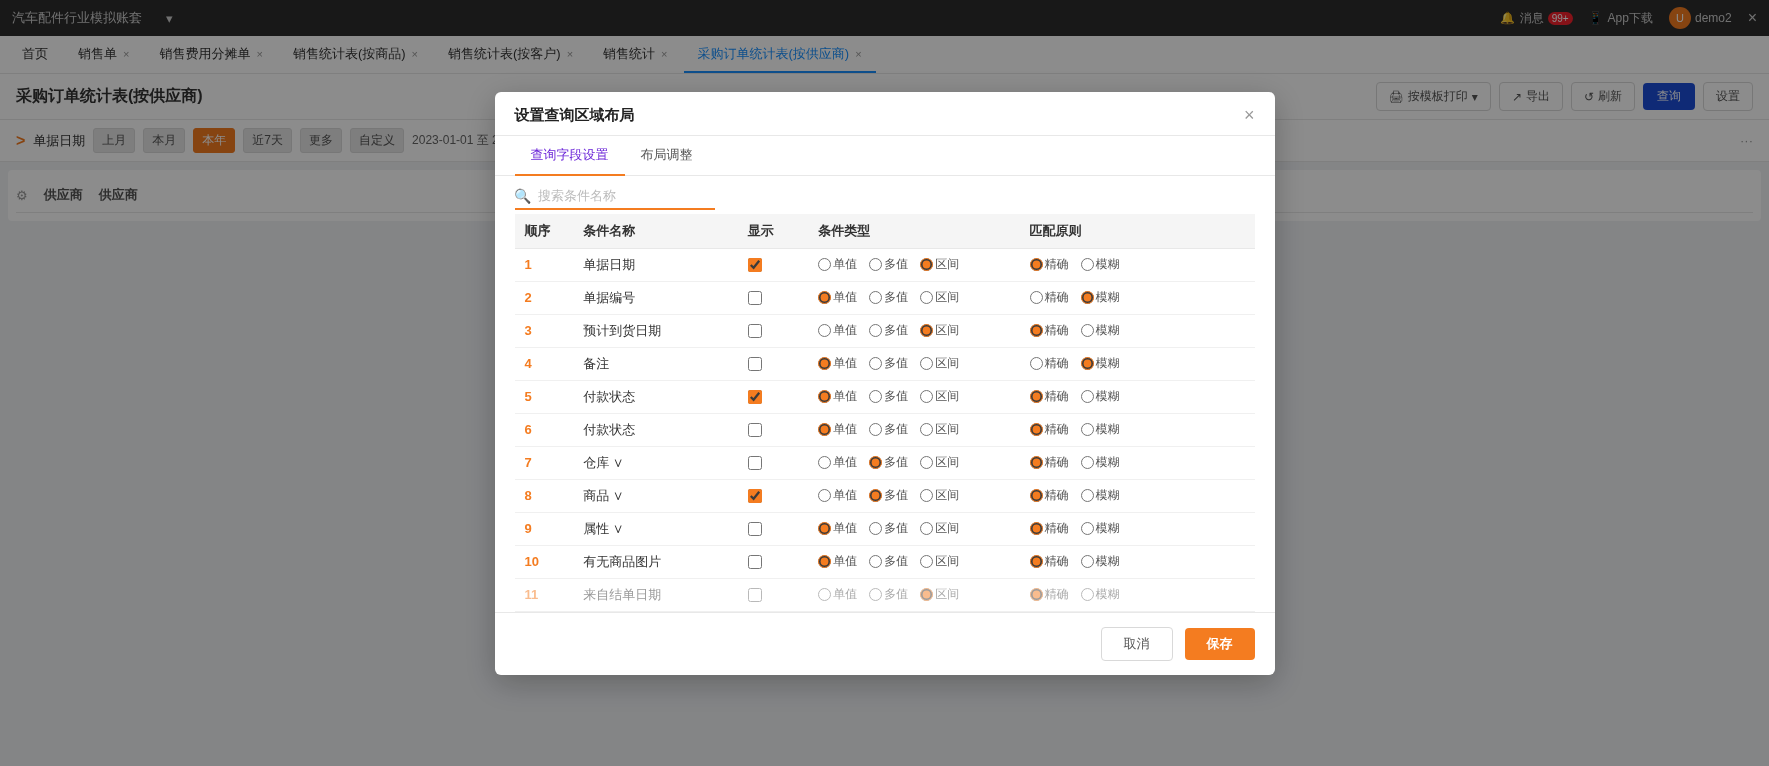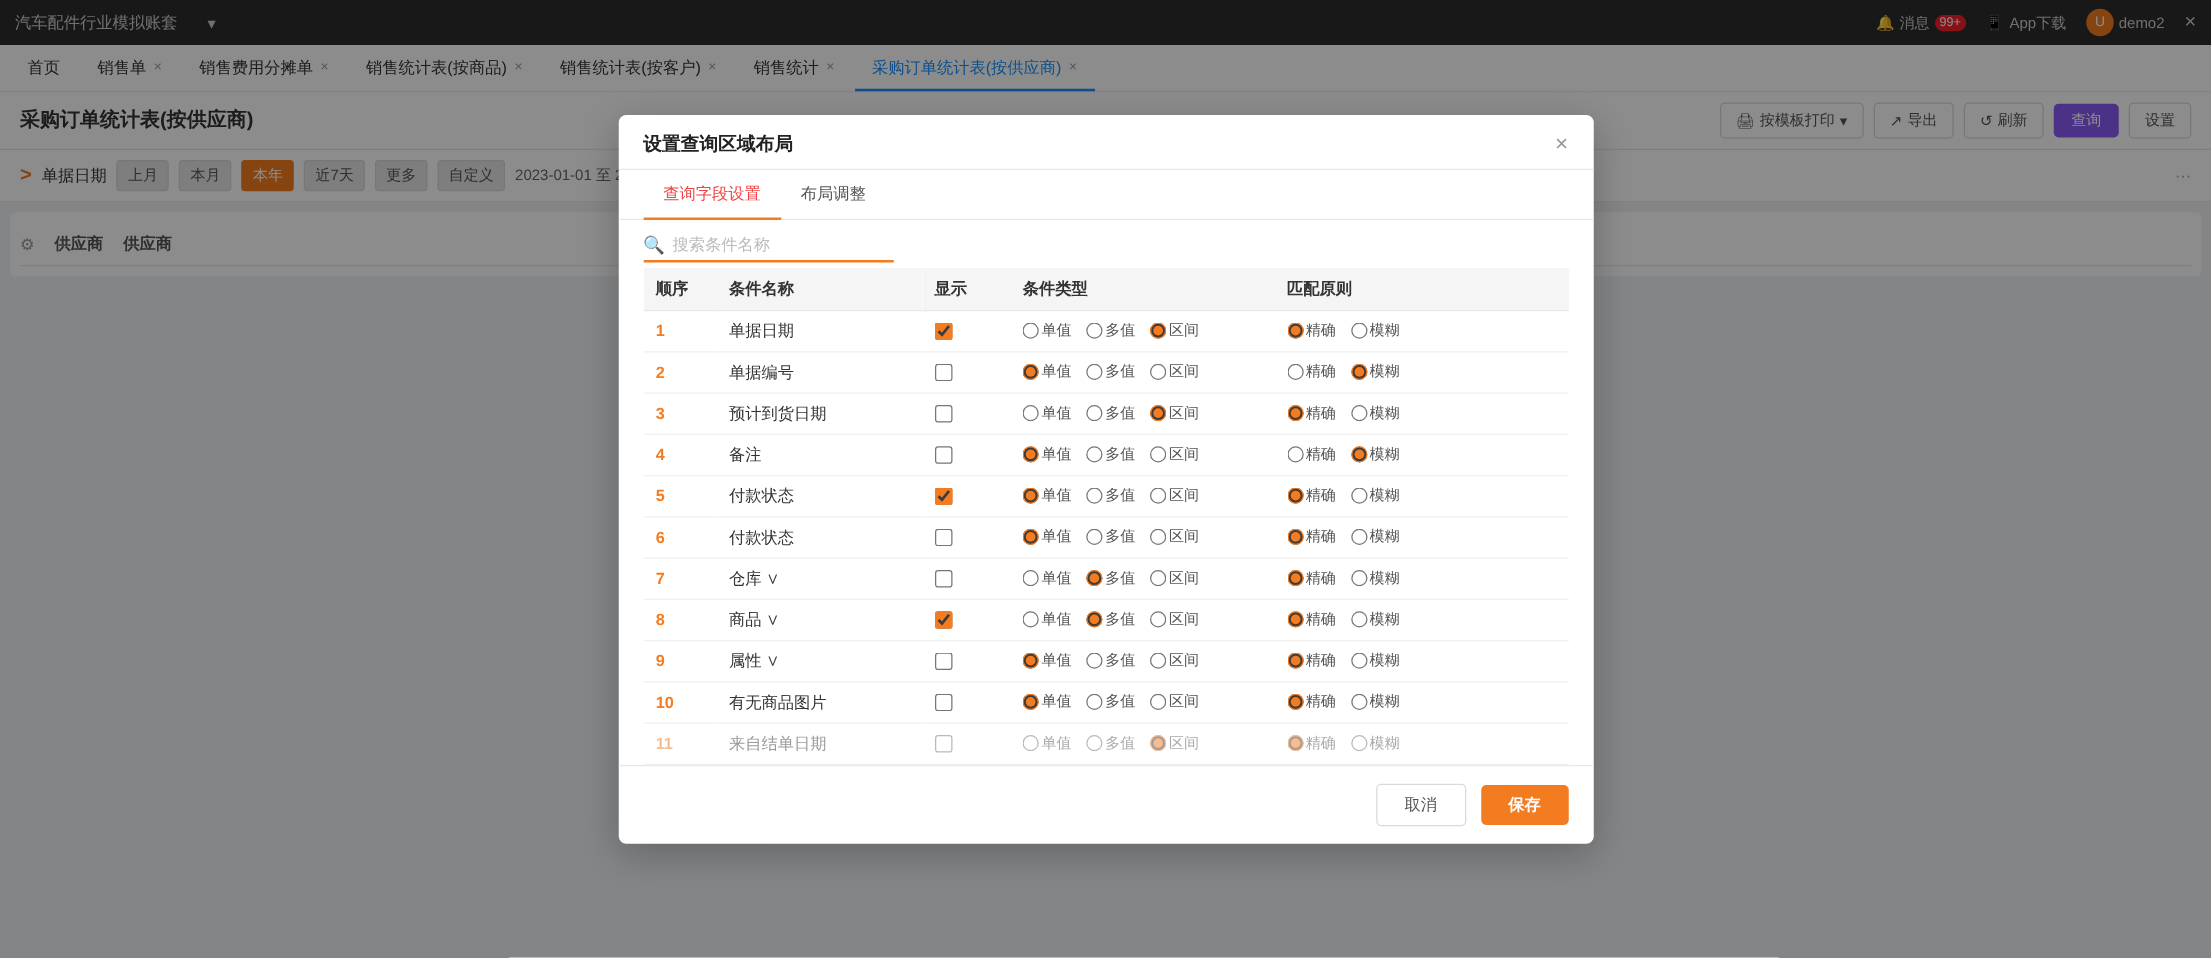--- a/index.html
+++ b/index.html
@@ -51,21 +51,21 @@
       background: #fff;
       display: flex;
       align-items: center;
       justify-content: space-between;
       padding: 0 16px;
       border-bottom: 1px solid #e8e8e8;
     }
     .page-title { font-size: 16px; font-weight: bold; color: #333; }
     .page-actions { display: flex; align-items: center; gap: 8px; }
     .btn-outline { padding: 5px 12px; border: 1px solid #d9d9d9; background: #fff; border-radius: 4px; cursor: pointer; font-size: 12px; color: #555; display: flex; align-items: center; gap: 4px; }
-    .btn-orange { padding: 5px 14px; border: none; background: #8b5cf6; border-radius: 4px; cursor: pointer; font-size: 12px; color: #fff; }
+    .btn-orange { padding: 5px 14px; border: none; background: #1d4ed8; border-radius: 4px; cursor: pointer; font-size: 12px; color: #fff; }
 
     
     .filter-bar {
       background: #fff;
       padding: 8px 16px;
       display: flex;
       align-items: center;
       gap: 8px;
       border-bottom: 1px solid #e8e8e8;
     }
@@ -136,21 +136,21 @@
       gap: 0;
     }
     .dialog-tab {
       padding: 10px 16px;
       cursor: pointer;
       font-size: 13px;
       color: #555;
       border-bottom: 2px solid transparent;
       margin-bottom: -1px;
     }
-    .dialog-tab.active { color: #ef4444; border-bottom-color: #f47c20; }
+    .dialog-tab.active { color: #6d28d9; border-bottom-color: #f47c20; }
 
     
     .dialog-search {
       padding: 12px 20px 4px 20px;
       display: flex;
       align-items: center;
     }
     .search-wrap {
       display: flex;
       align-items: center;

